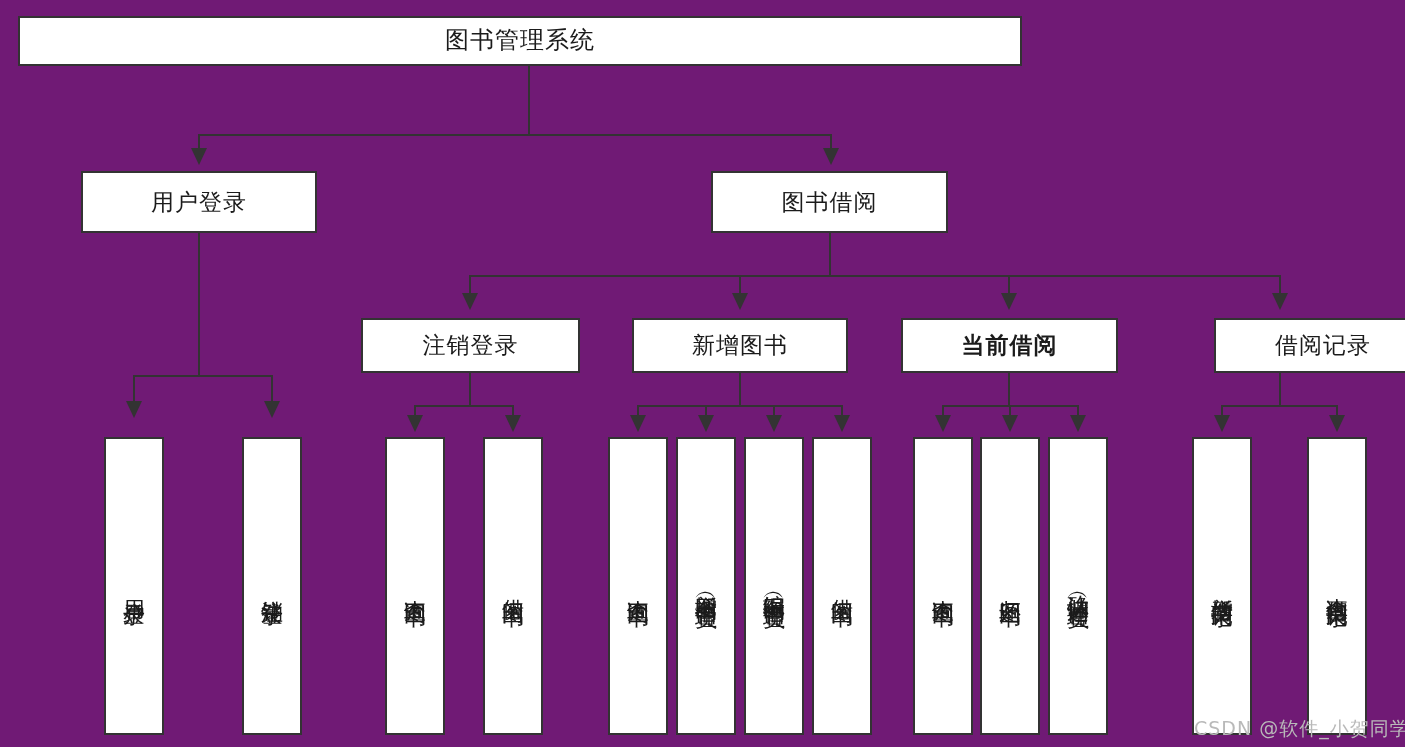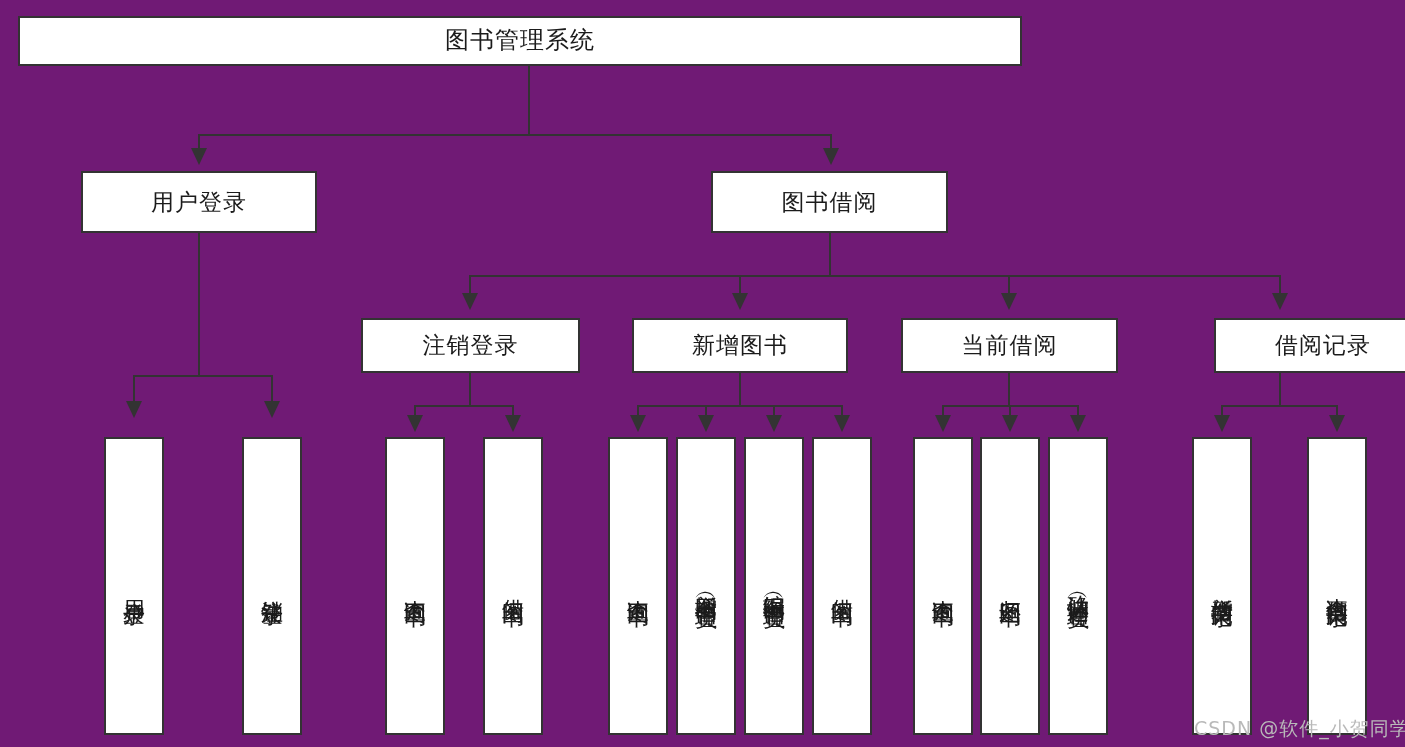--- a/index.html
+++ b/index.html
@@ -132,21 +132,21 @@
   <div class="conn v" style="left:1336px;top:405px;width:2px;height:12px;"></div>
   <div class="arrow" style="left:1329px;top:415px;"></div>
 
   <div class="node horizontal root" style="left:18px;top:16px;width:1004px;height:50px;">图书管理系统</div>
 
   <div class="node horizontal" style="left:81px;top:171px;width:236px;height:62px;">用户登录</div>
   <div class="node horizontal" style="left:711px;top:171px;width:237px;height:62px;">图书借阅</div>
 
   <div class="node horizontal" style="left:361px;top:318px;width:219px;height:55px;">注销登录</div>
   <div class="node horizontal" style="left:632px;top:318px;width:216px;height:55px;">新增图书</div>
-  <div class="node horizontal" style="left:901px;top:318px;width:217px;height:55px;">当前借阅</div>
+  <div class="node horizontal" style="left:901px;top:318px;width:217px;height:55px;font-weight:bold;">当前借阅</div>
   <div class="node horizontal" style="left:1214px;top:318px;width:218px;height:55px;">借阅记录</div>
 
   <div class="node vertical" style="left:104px;top:437px;width:60px;height:298px;">用户登录</div>
   <div class="node vertical" style="left:242px;top:437px;width:60px;height:298px;">注销登录</div>
   <div class="node vertical" style="left:385px;top:437px;width:60px;height:298px;">查询图书</div>
   <div class="node vertical" style="left:483px;top:437px;width:60px;height:298px;">借阅图书</div>
   <div class="node vertical" style="left:608px;top:437px;width:60px;height:298px;">查询图书</div>
   <div class="node vertical" style="left:676px;top:437px;width:60px;height:298px;">新增图书（管理员）</div>
   <div class="node vertical" style="left:744px;top:437px;width:60px;height:298px;">编辑图书（管理员）</div>
   <div class="node vertical" style="left:812px;top:437px;width:60px;height:298px;">借阅图书</div>

